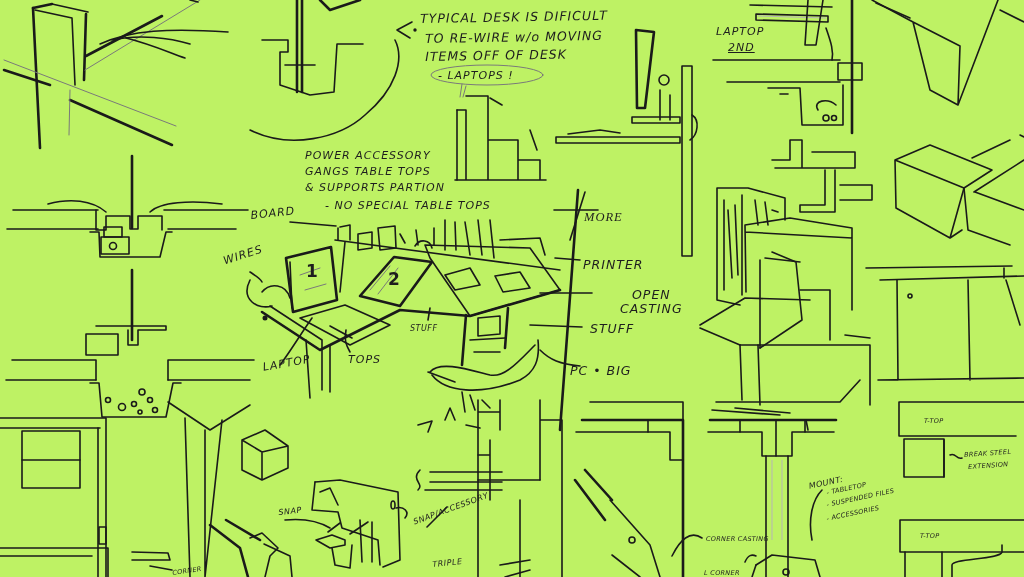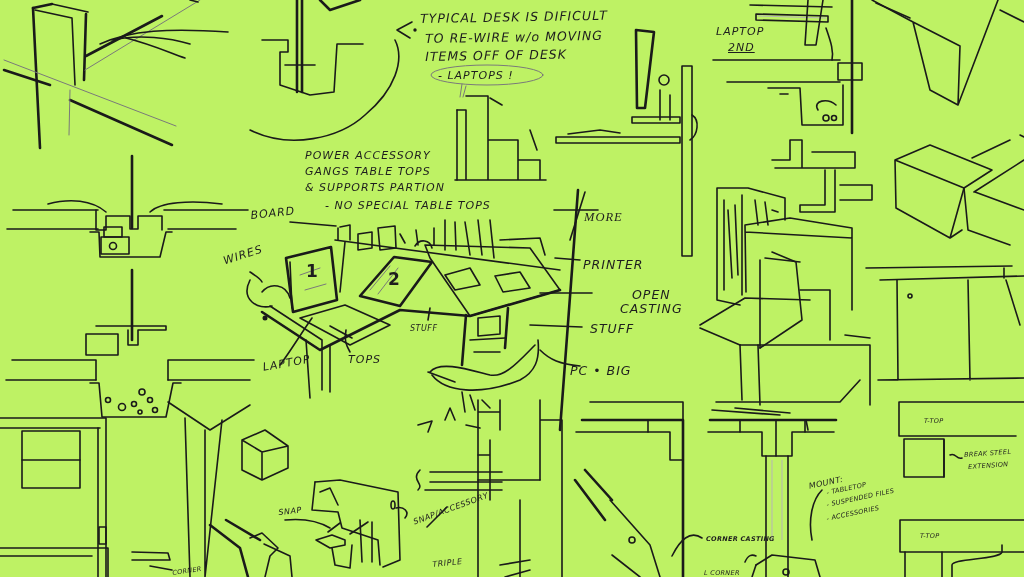--- a/index.html
+++ b/index.html
@@ -307,21 +307,21 @@
 <div class="note n9" style="left:278px;top:508px;transform:rotate(-6deg);">SNAP</div>
 <div class="note n9" style="left:412px;top:518px;transform:rotate(-20deg);">SNAP/ACCESSORY</div>
 <div class="note n9" style="left:432px;top:560px;transform:rotate(-6deg);">TRIPLE</div>
 <div class="note n7" style="left:172px;top:570px;transform:rotate(-8deg);">CORNER</div>
 
 <div class="note n9" style="left:808px;top:482px;transform:rotate(-12deg);">MOUNT:</div>
 <div class="note n7" style="left:826px;top:490px;transform:rotate(-12deg);">- TABLETOP</div>
 <div class="note n7" style="left:826px;top:502px;transform:rotate(-12deg);">- SUSPENDED FILES</div>
 <div class="note n7" style="left:826px;top:516px;transform:rotate(-12deg);">- ACCESSORIES</div>
 
-<div class="note n7" style="left:706px;top:536px;font-weight:bold;">CORNER CASTING</div>
+<div class="note n7" style="left:706px;top:536px;">CORNER CASTING</div>
 <div class="note n7" style="left:704px;top:570px;">L CORNER</div>
 
 <div class="note n7" style="left:924px;top:418px;">T-TOP</div>
 <div class="note n7" style="left:920px;top:533px;">T-TOP</div>
 <div class="note n7" style="left:964px;top:452px;transform:rotate(-4deg);">BREAK STEEL</div>
 <div class="note n7" style="left:968px;top:464px;transform:rotate(-4deg);">EXTENSION</div>
 
 </div>
 
 </body></html>

